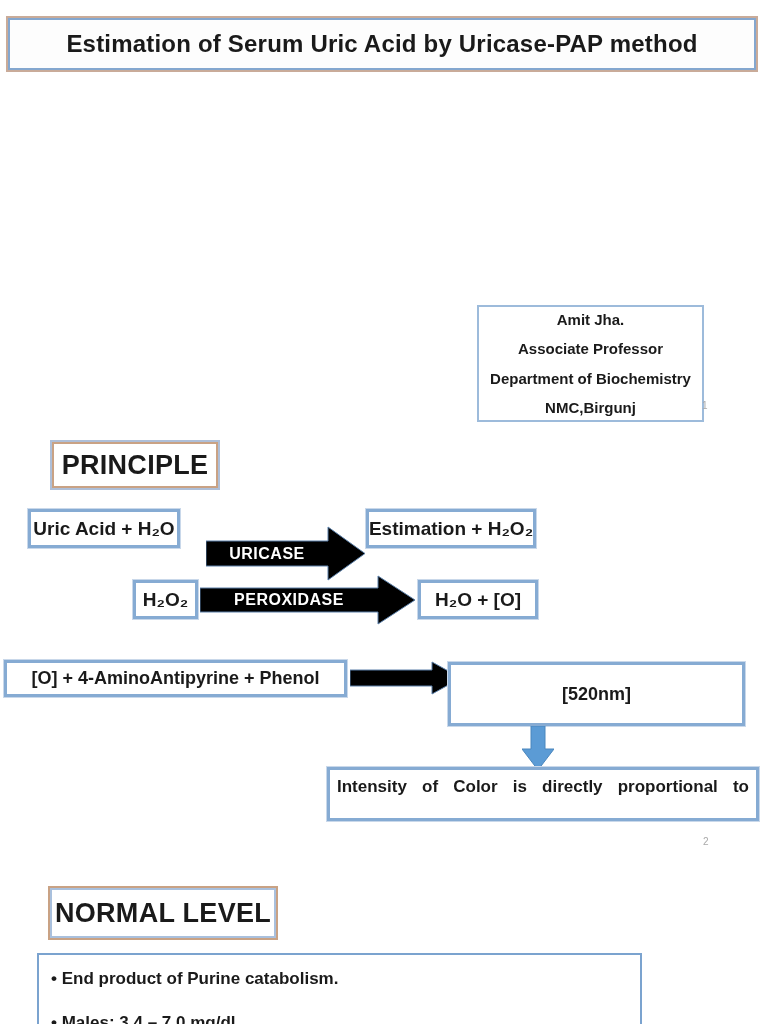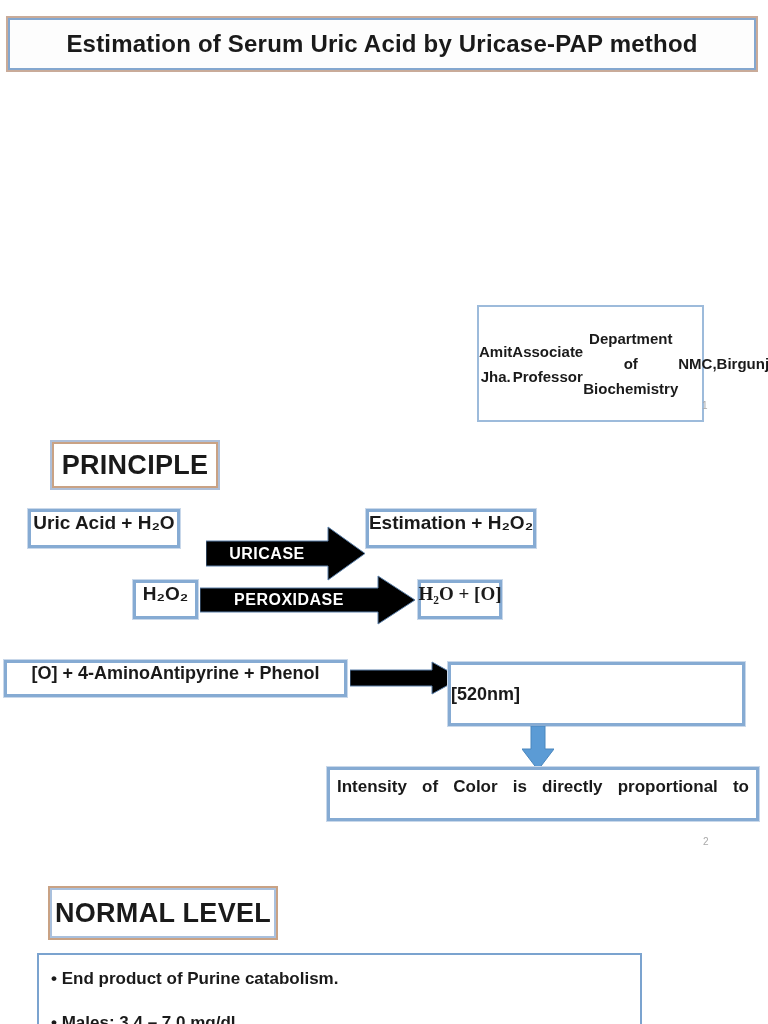--- a/index.html
+++ b/index.html
@@ -15,42 +15,42 @@
     left:8px; top:18px; width:748px; height:52px;
     border:2px solid #84a7cf; outline:2px solid #c9ab99;
     background:#fdfdfd; display:flex; align-items:center; justify-content:center;
     font-weight:bold; font-size:24px; letter-spacing:0.2px;
   }
 
   
   .author-box {
     left:477px; top:305px; width:227px; height:117px;
     border:2px solid #9dbbdb; background:#fff;
-    display:flex; flex-direction:row; align-items:center; justify-content:space-between;
+    display:flex; flex-direction:column; align-items:center; justify-content:space-between;
     font-weight:bold; font-size:15px; line-height:25px; text-align:center;
   }
 
   
   .heading-box {
     background:#fff; display:flex; align-items:center; justify-content:center;
     font-weight:bold; font-size:27px; letter-spacing:0.3px;
   }
   .principle-box {
     left:52px; top:442px; width:166px; height:46px;
     border:2px solid #c9a284; outline:2px solid #aebfd8;
   }
   .normal-box {
     left:50px; top:888px; width:226px; height:50px;
     border:2px solid #a9c0dd; outline:2px solid #c9a284;
   }
 
   
   .bluebox {
     border:3px solid #86abd3; box-shadow:0 0 0 1px #c9d8ea;
-    background:#fff; display:flex; justify-content:center;
+    background:#fff; display:flex; align-items:center; justify-content:center;
     font-weight:bold; font-size:19px; white-space:nowrap;
   }
 
   .arrow-wrap { position:absolute; }
   .arrow-wrap svg { display:block; width:100%; height:100%; }
   .arrow-label {
     position:absolute; inset:0; display:flex; align-items:center; justify-content:center;
     color:#fff; font-weight:bold; font-size:16px; letter-spacing:0.5px;
   }
 
@@ -109,21 +109,21 @@
 
 <div class="abs bluebox" style="left:133px; top:580px; width:65px; height:39px;">
   <span>H₂O₂</span>
 </div>
 <div class="arrow-wrap" style="left:200px; top:575px; width:216px; height:50px;">
   <svg viewBox="0 0 216 50" preserveAspectRatio="none" aria-hidden="true">
     <polygon points="0,13 178,13 178,1 215,25 178,49 178,37 0,37" fill="#000" stroke="#5a7fa8" stroke-width="1"></polygon>
   </svg>
   <div class="arrow-label" style="padding-right:38px;">PEROXIDASE</div>
 </div>
-<div class="abs bluebox" style="left:418px; top:580px; width:84px; height:39px;font-family:Liberation Serif, serif;">
+<div class="abs bluebox" style="left:418px; top:580px; width:120px; height:39px;">
   <span>H₂O + [O]</span>
 </div>
 
 <div class="abs bluebox" style="left:4px; top:660px; width:343px; height:37px; font-size:18px;">
   <span>[O] + 4-AminoAntipyrine + Phenol</span>
 </div>
 <div class="arrow-wrap" style="left:350px; top:661px; width:112px; height:34px;">
   <svg viewBox="0 0 112 34" preserveAspectRatio="none" aria-hidden="true">
     <polygon points="0,9 82,9 82,1 111,17 82,33 82,25 0,25" fill="#000" stroke="#5a7fa8" stroke-width="1"></polygon>
   </svg>

